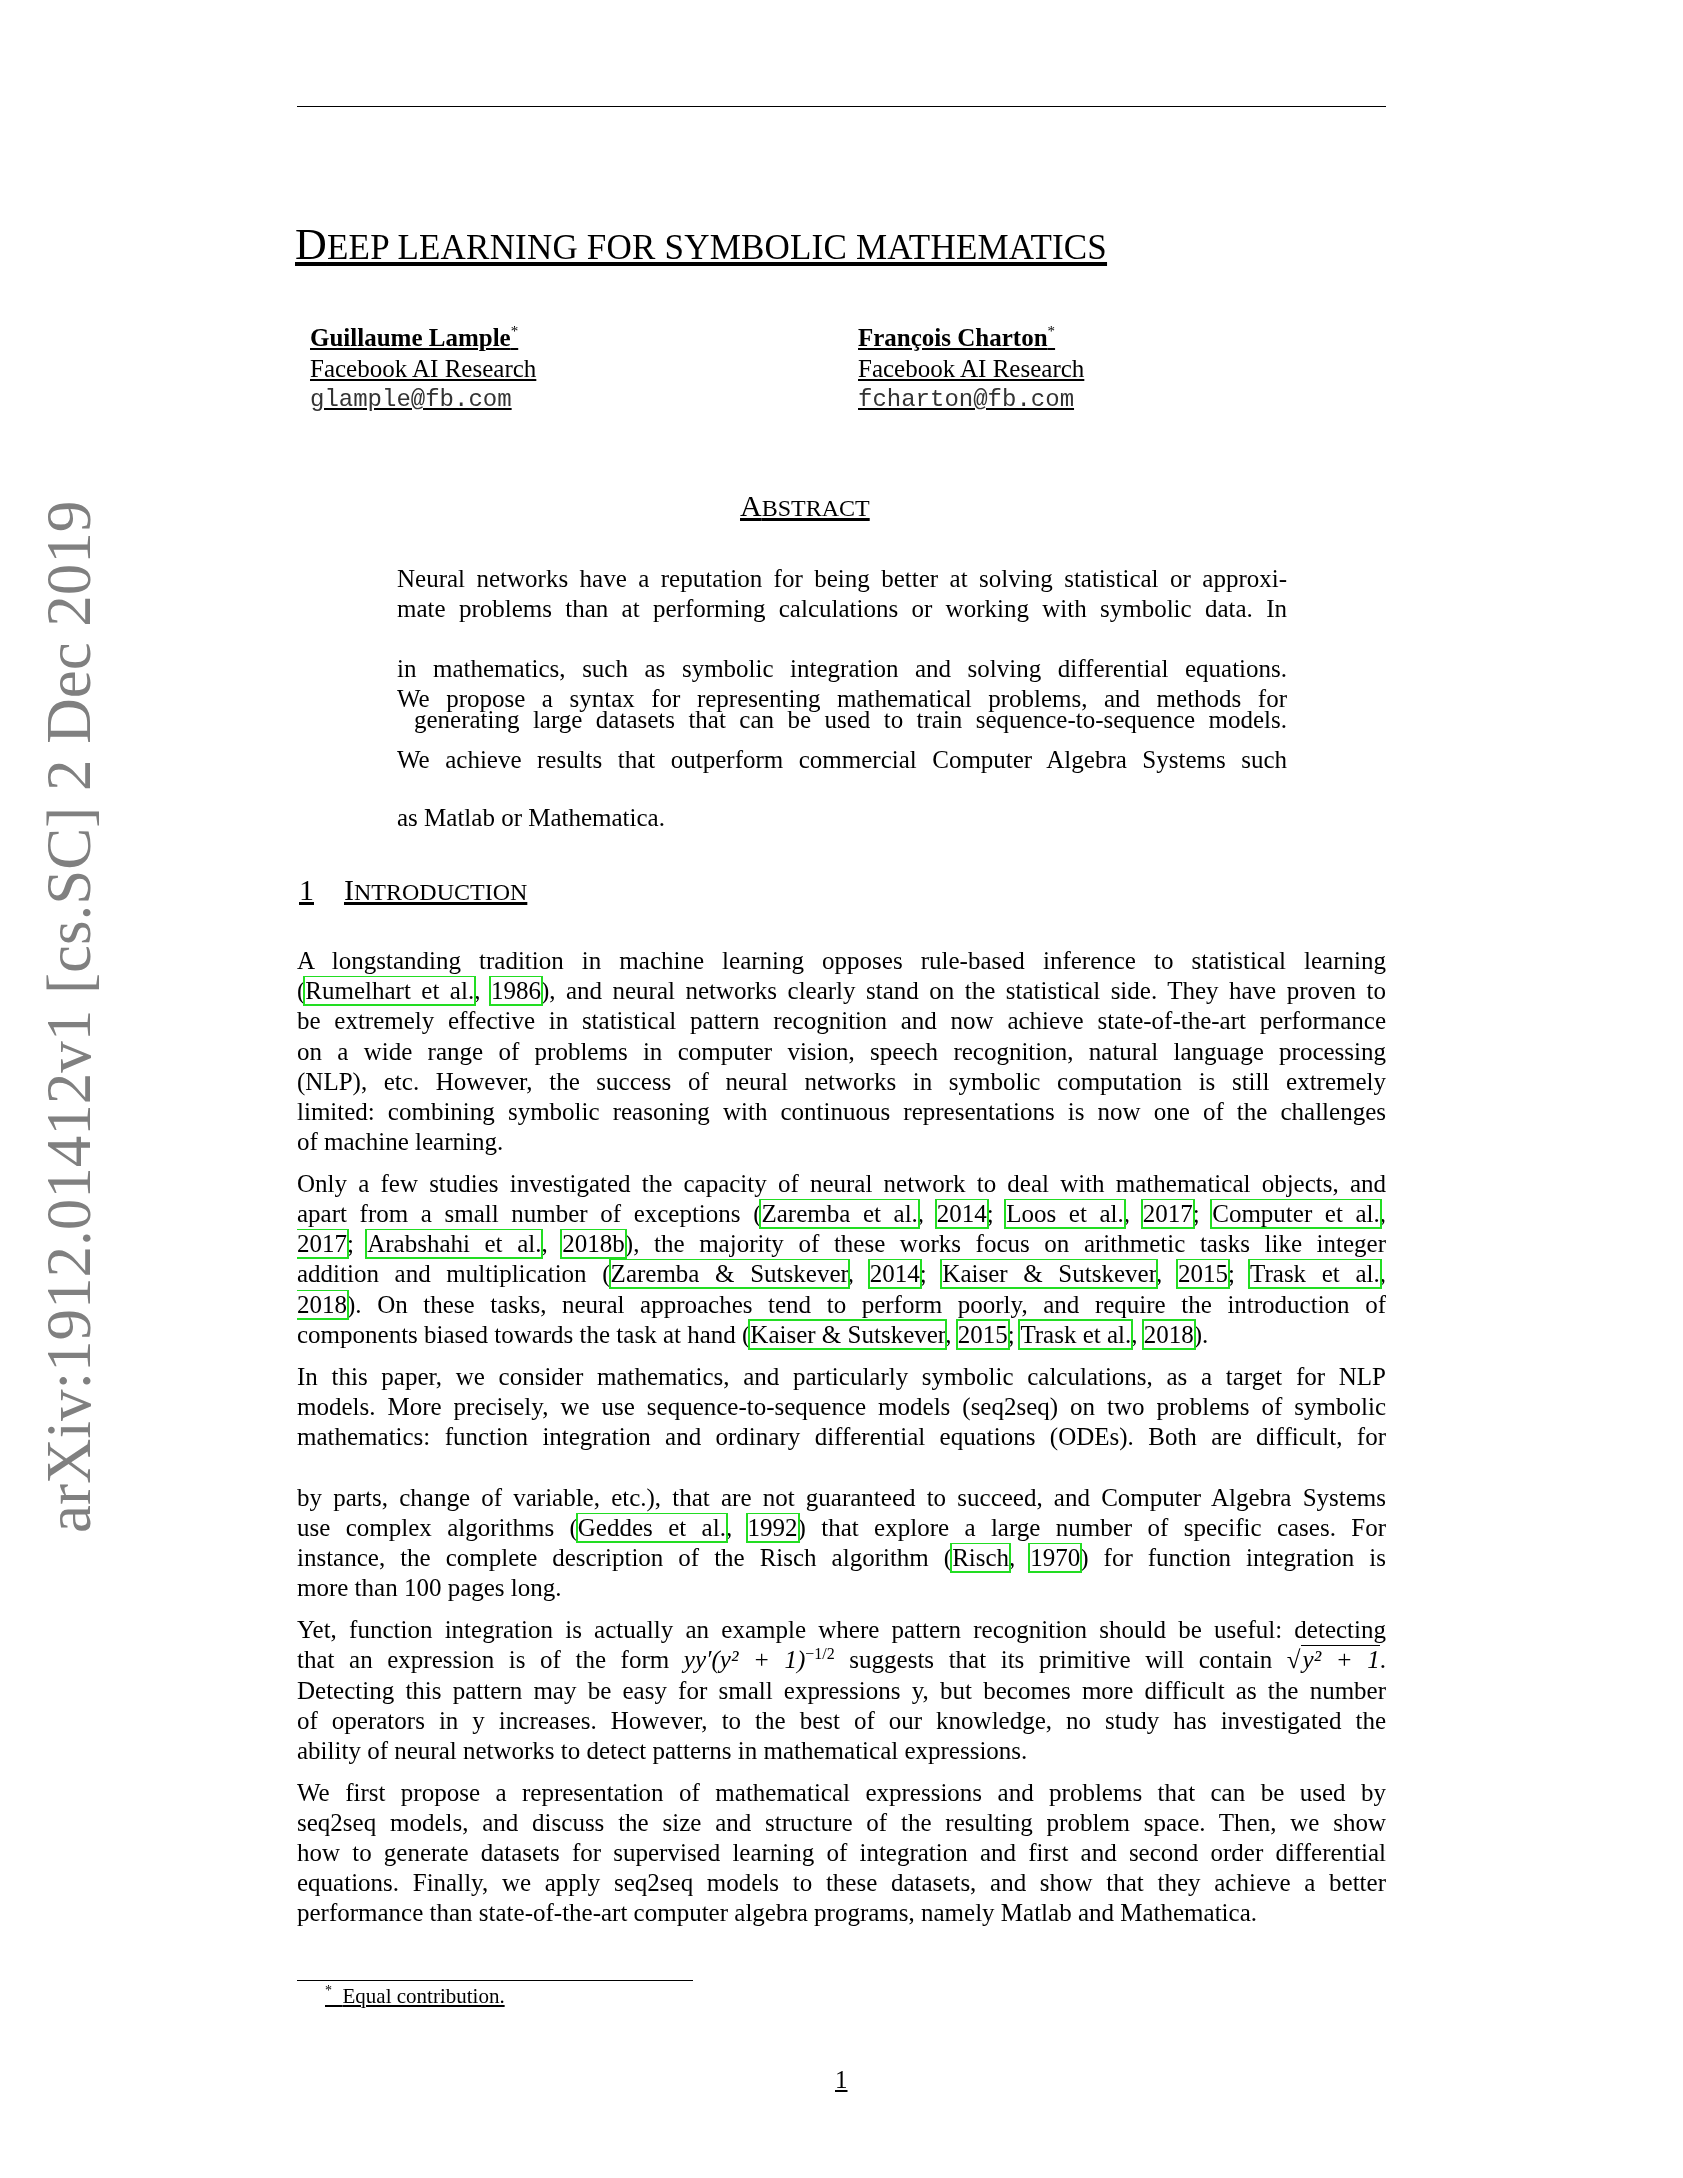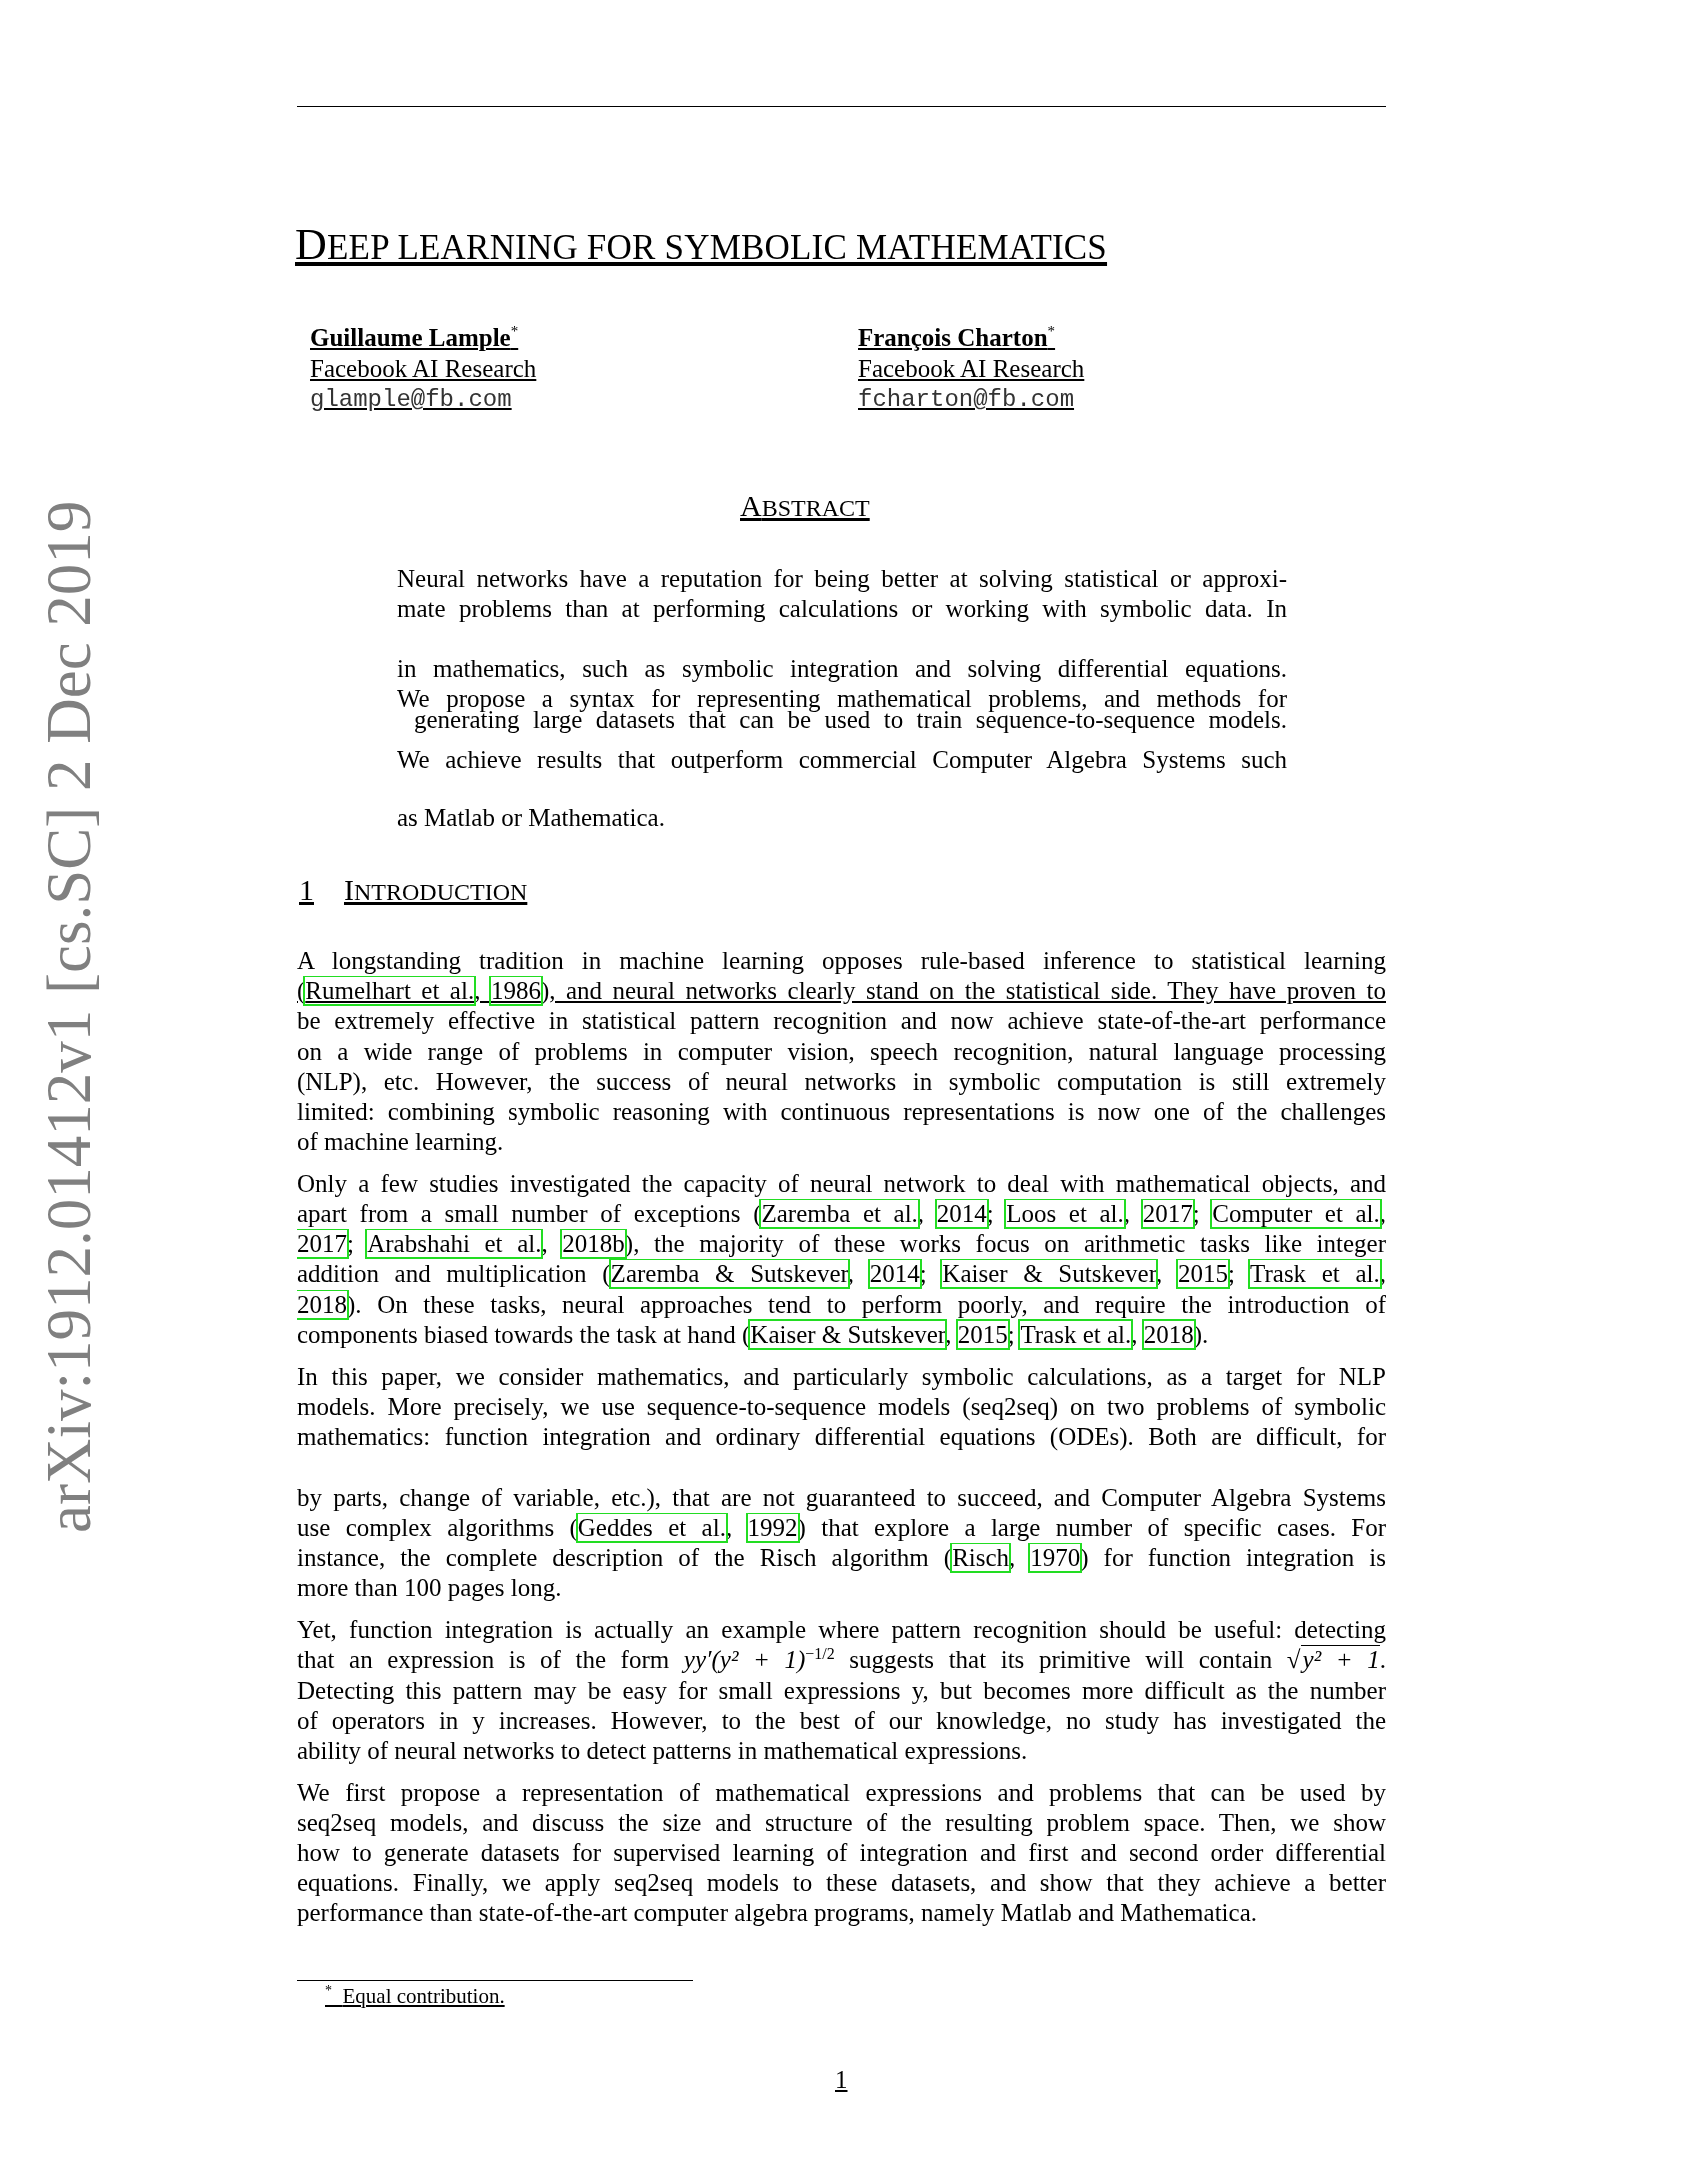--- a/index.html
+++ b/index.html
@@ -65,21 +65,21 @@
   <div class="line" style="top:211px;margin-top:28px;">as Matlab or Mathematica.</div>
 </div>
 
 <div class="abs heading" style="left:299px; top:873px;">
   <span>1</span><span style="display:inline-block; width:30px;"></span><span>I</span><span class="sc">NTRODUCTION</span>
 </div>
 
 <div class="block" style="left:297px; width:1089px; top:946px; height:1020px;">
 
   <div class="line just" style="top:0px;">A longstanding tradition in machine learning opposes rule-based inference to statistical learning</div>
-  <div class="line just" style="top:30px;text-decoration:underline;"><span>(</span><span class="cite">Rumelhart et al.</span><span>, </span><span class="cite">1986</span><span>), and neural networks clearly stand on the statistical side. They have proven to</span></div>
+  <div class="line just" style="top:30px;"><span>(</span><span class="cite">Rumelhart et al.</span><span>, </span><span class="cite">1986</span><span>), and neural networks clearly stand on the statistical side. They have proven to</span></div>
   <div class="line just" style="top:60px;">be extremely effective in statistical pattern recognition and now achieve state-of-the-art performance</div>
   <div class="line just" style="top:91px;">on a wide range of problems in computer vision, speech recognition, natural language processing</div>
   <div class="line just" style="top:151px;">limited: combining symbolic reasoning with continuous representations is now one of the challenges</div>
   <div class="line just" style="top:121px;">(NLP), etc.  However, the success of neural networks in symbolic computation is still extremely</div>
   <div class="line" style="top:181px;">of machine learning.</div>
 
   <div class="line just" style="top:223px;">Only a few studies investigated the capacity of neural network to deal with mathematical objects, and</div>
   <div class="line just" style="top:253px;"><span>apart from a small number of exceptions (</span><span class="cite">Zaremba et al.</span>, <span class="cite">2014</span>; <span class="cite">Loos et al.</span>, <span class="cite">2017</span>; <span class="cite">Computer et al.</span>,</div>
   <div class="line just" style="top:283px;"><span class="cite">2017</span>; <span class="cite">Arabshahi et al.</span>, <span class="cite">2018b</span><span>), the majority of these works focus on arithmetic tasks like integer</span></div>
   <div class="line just" style="top:313px;"><span>addition and multiplication (</span><span class="cite">Zaremba &amp; Sutskever</span>, <span class="cite">2014</span>; <span class="cite">Kaiser &amp; Sutskever</span>, <span class="cite">2015</span>; <span class="cite">Trask et al.</span>,</div>

